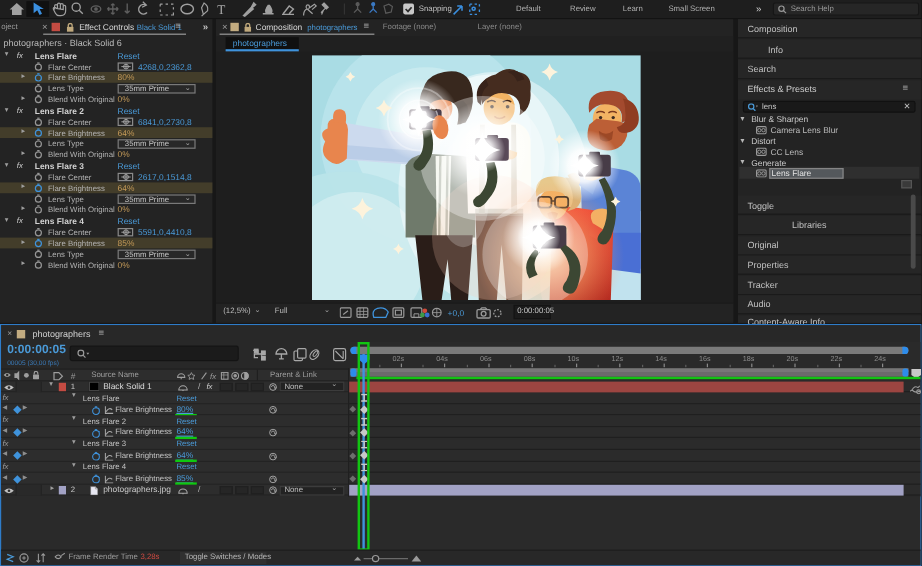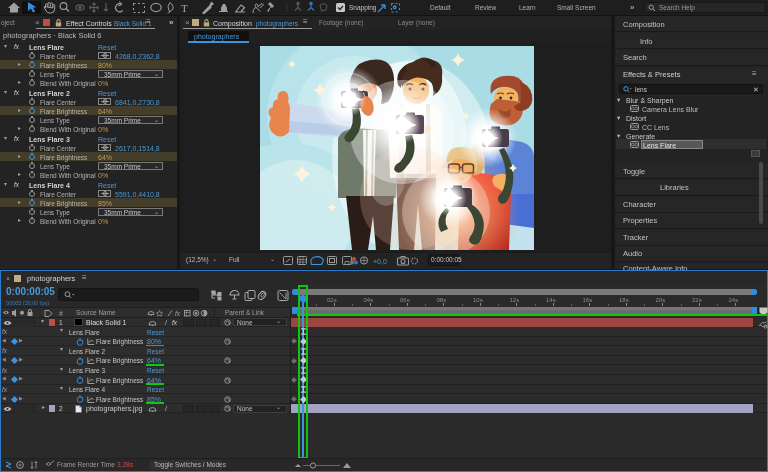--- a/index.html
+++ b/index.html
@@ -455,21 +455,21 @@
     </svg>
     <div class="a" style="left:641px;top:139.5px;width:62px;height:9px;background:#54585c;border:1px solid #858585"></div>
 <div class="t" style="left:643px;top:140.5px;color:#e2e2e2;font-size:7px">Lens Flare</div>
 <div class="a" style="left:751px;top:150px;width:9px;height:7px;background:#3a3a3a;border:1px solid #555"></div>
 
 <div class="a" style="left:615px;top:163px;width:153px;height:16px;background:#262626;border-bottom:1px solid #1a1a1a"></div>
 <div class="t" style="left:623px;top:166.5px;color:#c2c2c2">Toggle</div>
 <div class="a" style="left:615px;top:180px;width:153px;height:16px;background:#262626;border-bottom:1px solid #1a1a1a"></div>
 <div class="t" style="left:660px;top:183px;color:#c2c2c2">Libraries</div>
 <div class="a" style="left:615px;top:196.5px;width:153px;height:16px;background:#262626;border-bottom:1px solid #1a1a1a"></div>
-<div class="t" style="left:623px;top:199.5px;color:#c2c2c2">Character</div>
+<div class="t" style="left:623px;top:199.5px;color:#c2c2c2">Original</div>
 <div class="a" style="left:615px;top:213px;width:153px;height:16px;background:#262626;border-bottom:1px solid #1a1a1a"></div>
 <div class="t" style="left:623px;top:216px;color:#c2c2c2">Properties</div>
 <div class="a" style="left:615px;top:229.5px;width:153px;height:16px;background:#262626;border-bottom:1px solid #1a1a1a"></div>
 <div class="t" style="left:623px;top:232.5px;color:#c2c2c2">Tracker</div>
 <div class="a" style="left:615px;top:246px;width:153px;height:16px;background:#262626;border-bottom:1px solid #1a1a1a"></div>
 <div class="t" style="left:623px;top:249px;color:#c2c2c2">Audio</div>
 <div class="a" style="left:615px;top:263px;width:153px;height:6px;background:#262626"></div>
 <div class="t" style="left:623px;top:264px;color:#c2c2c2">Content-Aware Info</div>
 <div class="a" style="left:759px;top:162px;width:4px;height:62px;background:#4a4a4a;border-radius:2px"></div>
 

